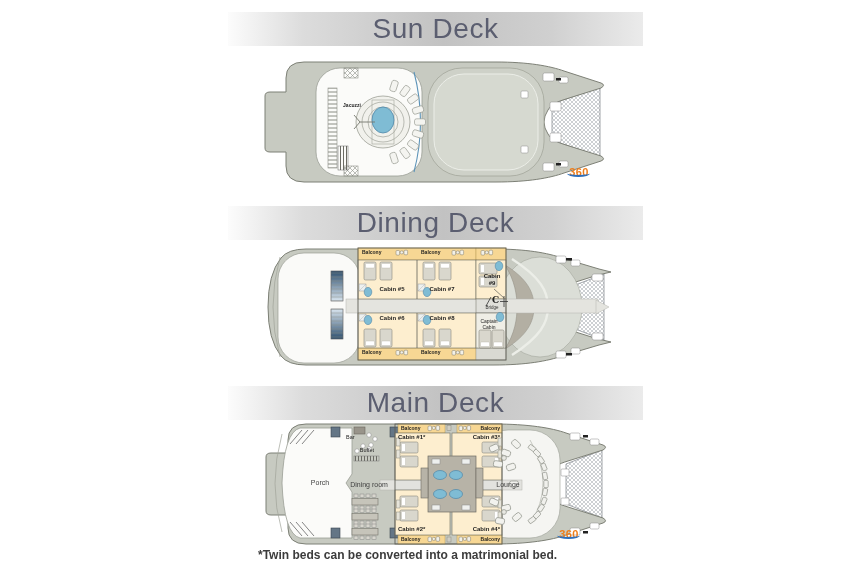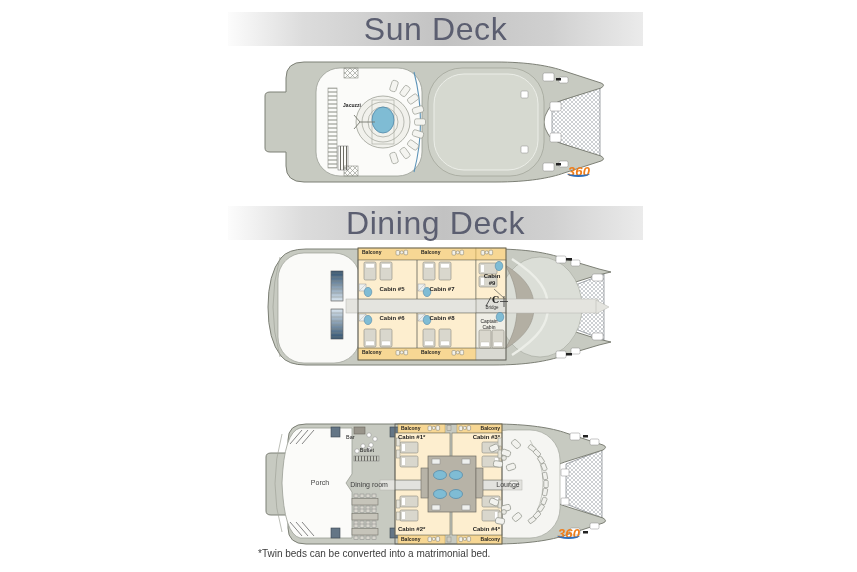--- a/index.html
+++ b/index.html
@@ -1,35 +1,35 @@
 <!DOCTYPE html>
 <html><head>
 <meta charset="utf-8">
 <style>
   *{margin:0;padding:0;box-sizing:border-box}
   html,body{width:857px;height:572px;background:#fff;font-family:"Liberation Sans",sans-serif;overflow:hidden}
   .canvas{position:absolute;left:0;top:0;width:857px;height:572px;background:#fff}
   .title-bar{position:absolute;left:228px;width:415px;height:34px;
     background:linear-gradient(90deg,#fcfcfc 0%,#dcdcdc 18%,#c2c2c2 52%,#d0d0d0 78%,#ebebeb 100%);
     display:flex;align-items:center;justify-content:center}
-  .title-bar span{font-size:32px;color:#5b5e70;letter-spacing:.6px}
+  .title-bar span{font-size:28px;color:#5b5e70;letter-spacing:.6px}
   .deck{position:absolute;left:0;width:857px}
   .deck svg{position:absolute;left:0;top:0;display:block}
   .lbl{position:absolute;color:#1d1d1d;font-size:6px;font-weight:bold;line-height:1.1;white-space:nowrap}
   .lbl.center{text-align:center}
   .lbl.right{text-align:right}
   .lbl.wrap{white-space:normal}
   .rm{font-weight:normal;font-size:7px;color:#3f3f3f}
   .s5{font-size:5px}
   .s55{font-size:5.5px}
   .s45{font-size:4.5px;font-weight:normal;color:#333}
   .helm{font-family:"DejaVu Serif",serif;font-size:9px;font-weight:bold;color:#222}
-  .footnote{position:absolute;font-size:10px;color:#3c3c3c;font-weight:normal}
+  .footnote{position:absolute;font-size:12px;color:#3c3c3c;font-weight:bold}
   .logo360{position:absolute;width:30px;height:15px;text-align:center}
-  .logo360 b{font-size:13px;font-style:italic;color:#ef7d1a;letter-spacing:.3px}
+  .logo360 b{font-size:11px;color:#ef7d1a;letter-spacing:.3px}
   .logo360 i{position:absolute;left:3px;bottom:0;width:23px;height:7px;border-bottom:2px solid #2f6fba;border-radius:50%}
 </style>
 </head>
 <body>
 
 <div class="canvas">
 
   <svg width="0" height="0" style="position:absolute">
     <defs>
       <pattern id="patRungs" width="8" height="4" patternUnits="userSpaceOnUse">
@@ -227,20 +227,23 @@
     <div class="lbl center" style="left:372px;top:43px;width:40px">Cabin #5</div>
     <div class="lbl center" style="left:422px;top:43px;width:40px">Cabin #7</div>
     <div class="lbl center" style="left:372px;top:72px;width:40px">Cabin #6</div>
     <div class="lbl center" style="left:422px;top:72px;width:40px">Cabin #8</div>
     <div class="lbl center wrap" style="left:481px;top:30px;width:22px">Cabin #9</div>
     <div class="lbl s45 center" style="left:478px;top:63px;width:28px">Bridge</div>
     <div class="lbl s5 center wrap" style="left:476px;top:76px;width:26px;font-weight:normal">Captain Cabin</div>
     <div class="lbl helm" style="left:492px;top:53px">C</div>
   </div>
 
+  <div class="title-bar" style="top:386px">
+    <span>Main Deck</span>
+  </div>
 
   <div class="deck" style="top:418px;height:152px">
     <svg viewBox="0 0 857 152" width="857" height="152">
       <polygon points="566,46 602,32 602,100 566,86" fill="url(#patNet)" stroke="#8b9096" stroke-width="0.8"></polygon>
       <path fill="#c7cac1" stroke="#7d8076" stroke-width="1" d="M 306,6 H 494 C 528,6 552,10 566,15 L 603,27 Q 608,29 603,32 L 568,43 C 558,46 553,49 550,54 Q 546,60 546,66 Q 546,72 550,78 C 553,83 558,86 568,89 L 603,100 Q 608,103 603,105 L 566,117 C 552,122 528,126 494,126 H 306 Q 288,126 288,110 V 97 H 271 Q 266,97 266,93 V 39 Q 266,35 271,35 H 288 V 22 Q 288,6 306,6 Z"></path>
       <path d="M 282,16 Q 268,66 282,114" fill="none" stroke="#a0a39a" stroke-width="0.7"></path>
       <path fill="#fbfbf9" stroke="#9b9e95" stroke-width="0.8" d="M 300,10 H 352 V 56 L 346,65 L 352,74 V 120 H 300 Q 284,116 282,65 Q 284,14 300,10 Z"></path>
       <g stroke="#777" stroke-width="0.9">
         <path d="M 290,26 L 302,12 M 296,26 L 308,12 M 302,26 L 314,12"></path>
         <path d="M 290,104 L 302,118 M 296,104 L 308,118 M 302,104 L 314,118"></path>

